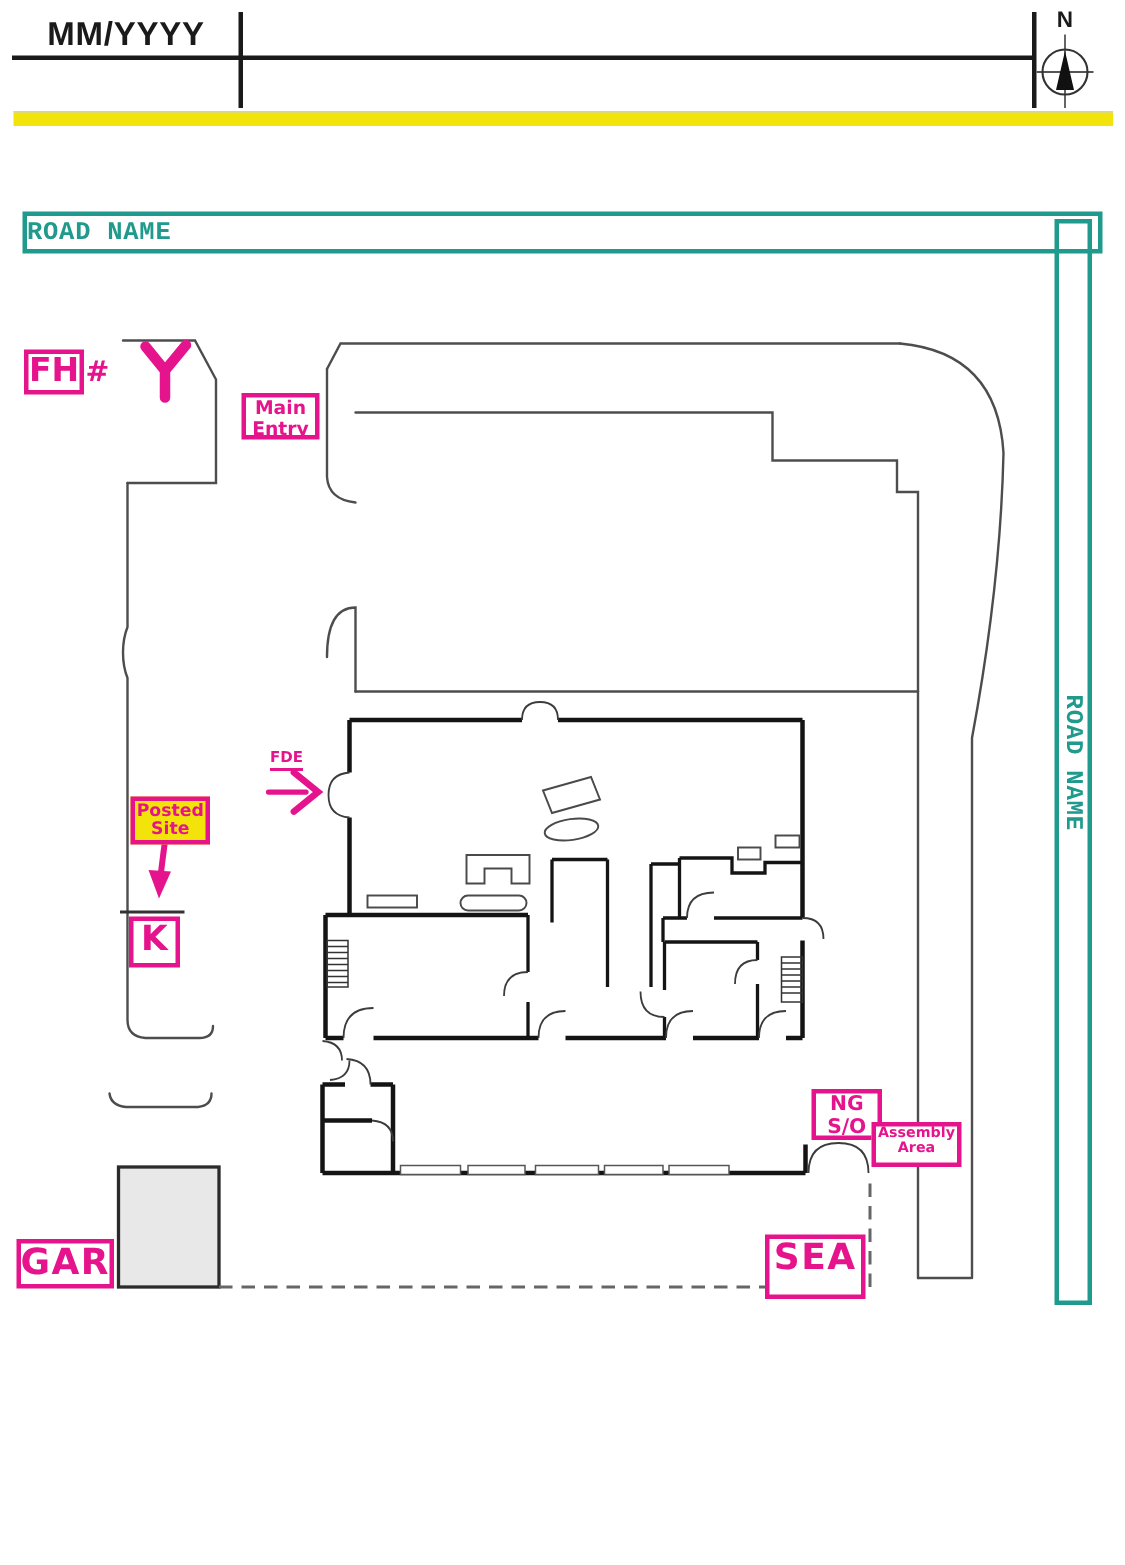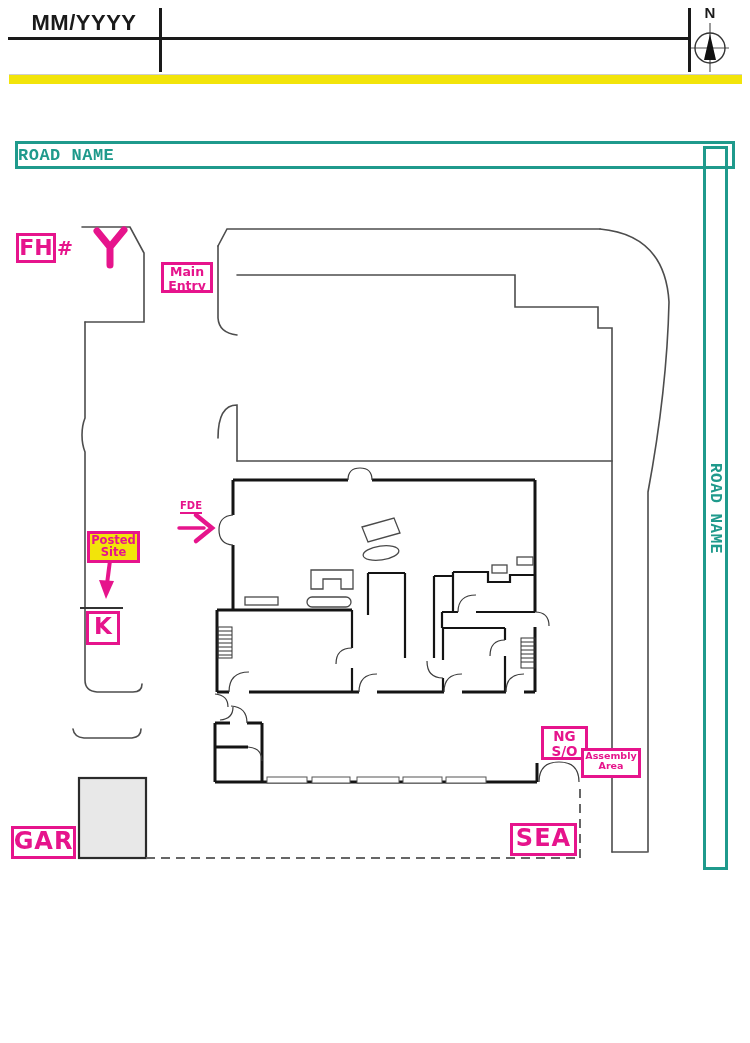--- a/index.html
+++ b/index.html
@@ -36,21 +36,21 @@
   #fh-box{left:16px;top:233px;width:40px;height:30px;font-size:22px;}
   #fh-hash{left:57px;top:237px;font-size:19px;}
   #main-entry{left:161px;top:262px;width:52px;height:31px;font-size:12.5px;}
   #posted-site{left:87px;top:503px;width:53px;height:32px;font-size:11.5px;
                background:var(--yellow);margin-top:28px;}
   #k-box{left:86px;top:611px;width:34px;height:34px;font-size:23px;}
   #fde-text{left:180px;top:500px;font-size:10px;border-bottom:2px solid var(--magenta);
             padding-bottom:1px;}
   #ng-so{left:541px;top:678px;width:47px;height:34px;font-size:13.5px;margin-top:48px;}
   #assembly{left:581px;top:748px;width:60px;height:30px;font-size:9.5px;}
-  #sea-box{left:510px;top:823px;width:67px;height:33px;font-size:24px;letter-spacing:1px;}
+  #sea-box{left:510px;top:823px;width:67px;height:43px;font-size:24px;letter-spacing:1px;}
   #gar-box{left:11px;top:826px;width:65px;height:33px;font-size:24px;letter-spacing:1px;}
 </style>
 </head>
 <body>
 
 <div id="page">
 
   <div class="hcell" style="left:8px;top:8px;width:152px;height:30px;">MM/YYYY</div>
   <div class="hline" style="left:8px;top:37px;width:682px;height:3px;"></div>
   <div class="hline" style="left:159px;top:8px;width:3px;height:64px;"></div>

